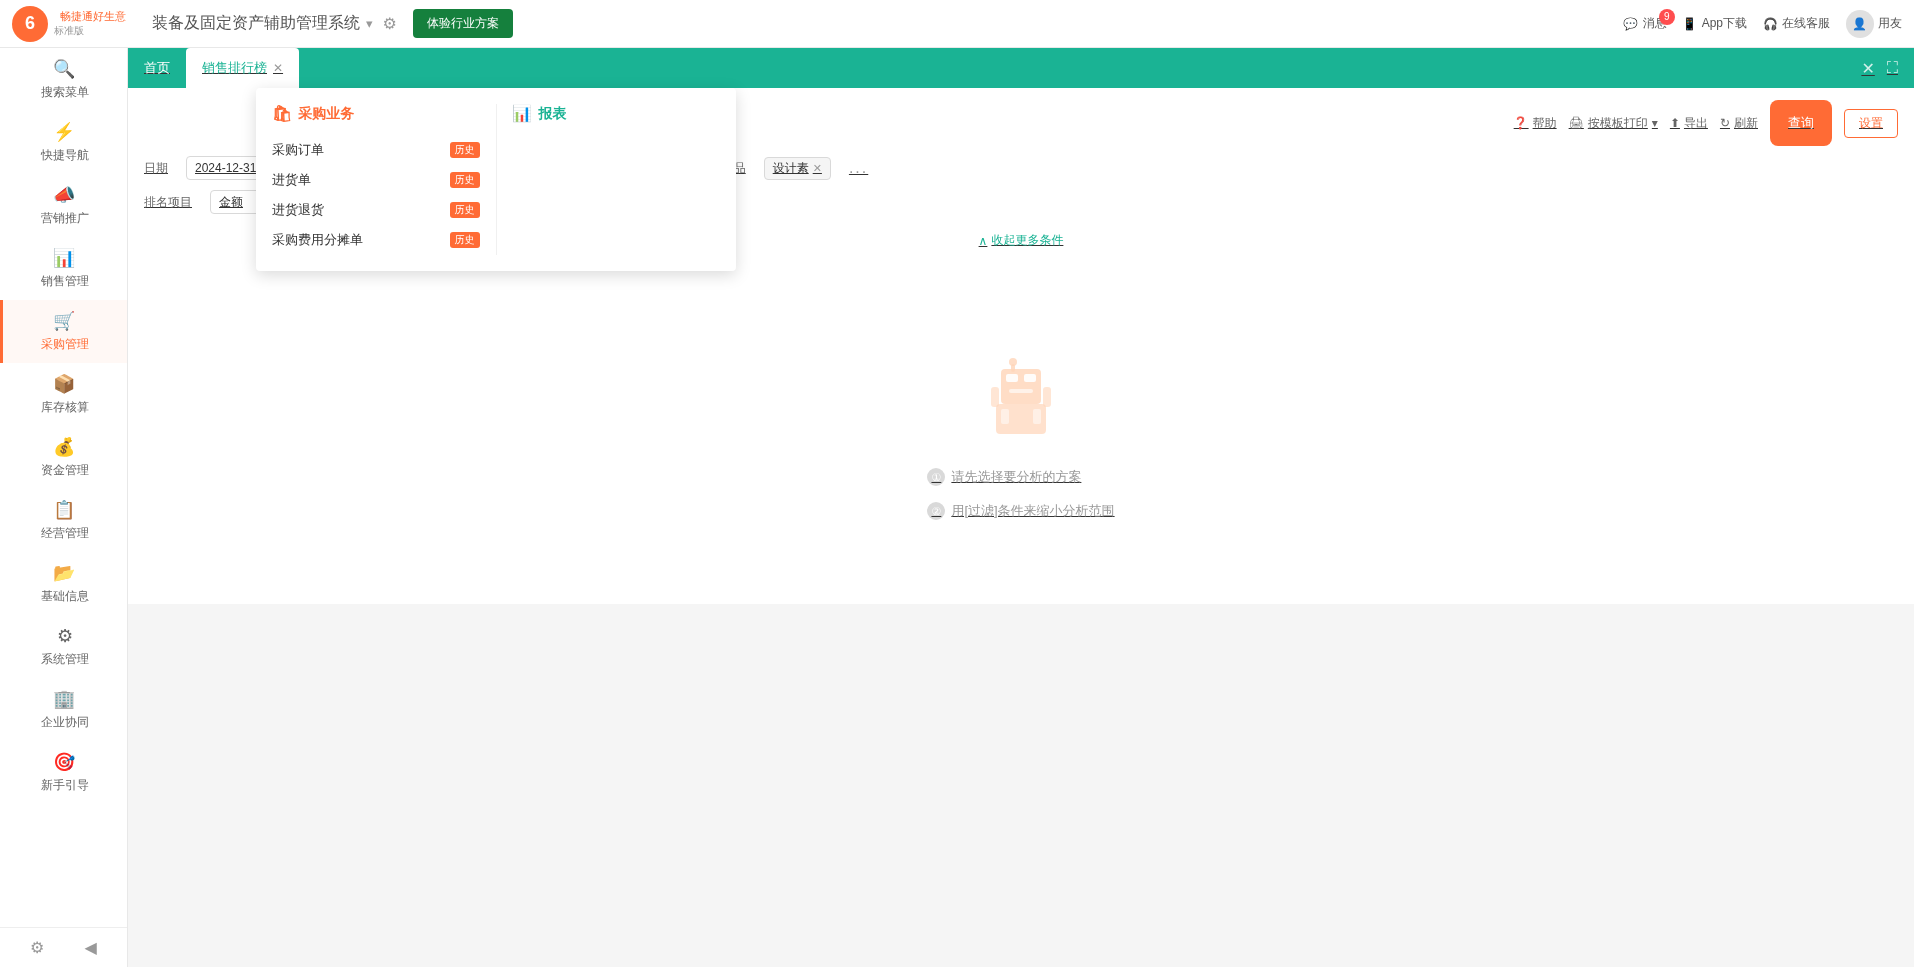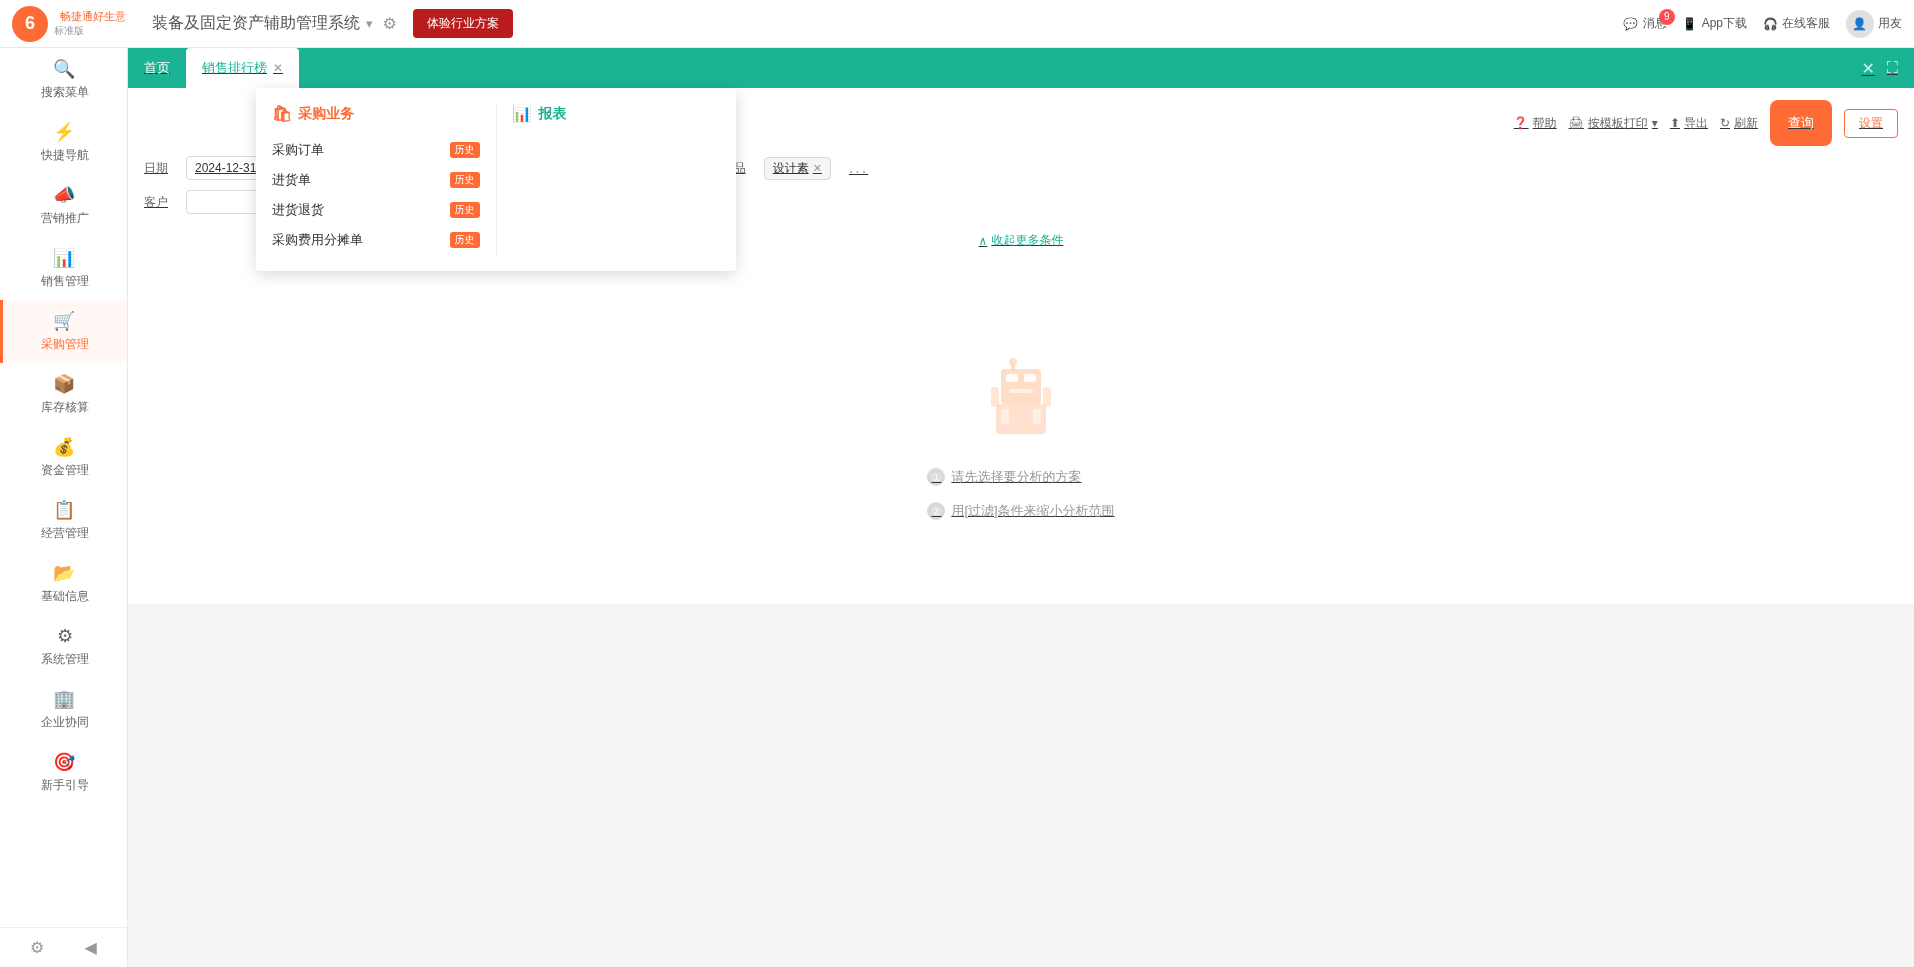--- a/index.html
+++ b/index.html
@@ -16,21 +16,21 @@
 
     
     .top-bar-logo { display: flex; align-items: center; width: 128px; flex-shrink: 0; }
     .logo-icon { width: 36px; height: 36px; background: #ff6b35; border-radius: 50%; display: flex; align-items: center; justify-content: center; color: #fff; font-size: 18px; font-weight: bold; }
     .logo-text { margin-left: 6px; font-size: 11px; color: #ff6b35; line-height: 1.3; }
     .logo-sub { font-size: 10px; color: #999; }
     .top-bar-middle { display: flex; align-items: center; flex: 1; padding-left: 12px; }
     .system-title { font-size: 16px; color: #555; }
     .title-dropdown { margin-left: 6px; color: #999; cursor: pointer; }
     .settings-icon { margin-left: 10px; color: #999; cursor: pointer; font-size: 16px; }
-    .industry-btn { margin-left: 16px; background: #b91c1c; color: #fff; border: none; padding: 6px 14px; border-radius: 4px; cursor: pointer; font-size: 12px; }
+    .industry-btn { margin-left: 16px; background: #15803d; color: #fff; border: none; padding: 6px 14px; border-radius: 4px; cursor: pointer; font-size: 12px; }
     .top-bar-right { display: flex; align-items: center; gap: 16px; margin-left: auto; }
     .top-bar-item { display: flex; align-items: center; gap: 4px; color: #555; cursor: pointer; font-size: 12px; position: relative; }
     .badge { position: absolute; top: -6px; right: -8px; background: #ff4d4f; color: #fff; font-size: 10px; border-radius: 8px; padding: 0 4px; min-width: 16px; text-align: center; line-height: 16px; }
     .avatar-circle { width: 28px; height: 28px; background: #e0e0e0; border-radius: 50%; display: flex; align-items: center; justify-content: center; font-size: 12px; color: #666; }
 
     
     .sidebar-item { display: flex; flex-direction: column; align-items: center; padding: 10px 0; cursor: pointer; color: #666; font-size: 12px; gap: 4px; border-left: 3px solid transparent; }
     .sidebar-item.active { background: #fff8f5; color: #ff6b35; border-left-color: #ff6b35; }
     .sidebar-icon { font-size: 18px; }
     .sidebar-bottom { margin-top: auto; border-top: 1px solid #eee; display: flex; padding: 10px; justify-content: space-around; }
@@ -242,31 +242,39 @@
               </div>
               <span class="filter-dots">...</span>
               <span class="filter-label">商品</span>
               <div class="tag-item">
                 <span>设计素</span>
                 <span class="tag-close">✕</span>
               </div>
               <span class="filter-dots">...</span>
             </div>
 
-
             <div class="filter-row">
-              <span class="filter-label">客户</span>
+              <span class="filter-label">排名项目</span>
+              <div class="select-wrapper">
+                <select class="filter-select">
+                  <option>金额</option>
+                </select>
+                <span class="select-arrow">▾</span>
+              </div>
+              <span class="filter-dots">...</span>
+              <span class="filter-label">业务员</span>
               <div class="select-wrapper">
                 <select class="filter-select">
                   <option></option>
                 </select>
                 <span class="select-arrow">▾</span>
               </div>
               <span class="filter-dots">...</span>
             </div>
+
 
             <div class="collapse-row">
               <div class="collapse-btn">
                 <span>∧</span>
                 <span>收起更多条件</span>
               </div>
             </div>
           </div>
 
           <div class="empty-state">

